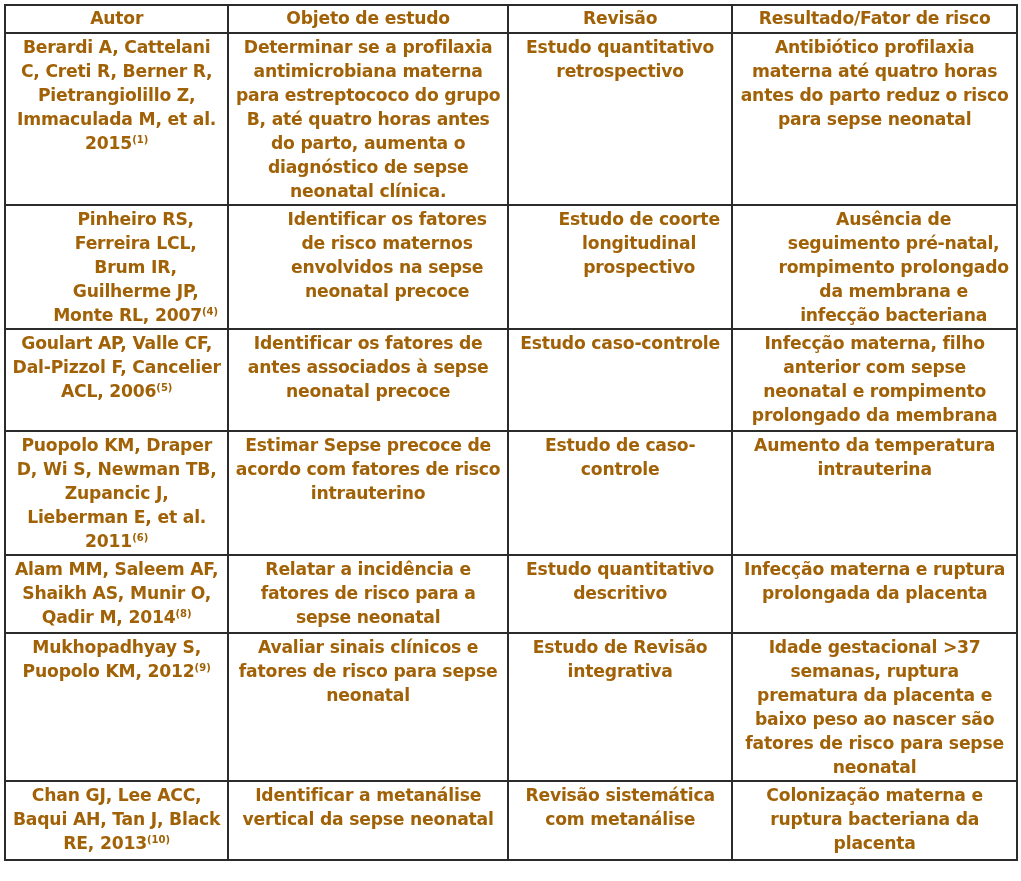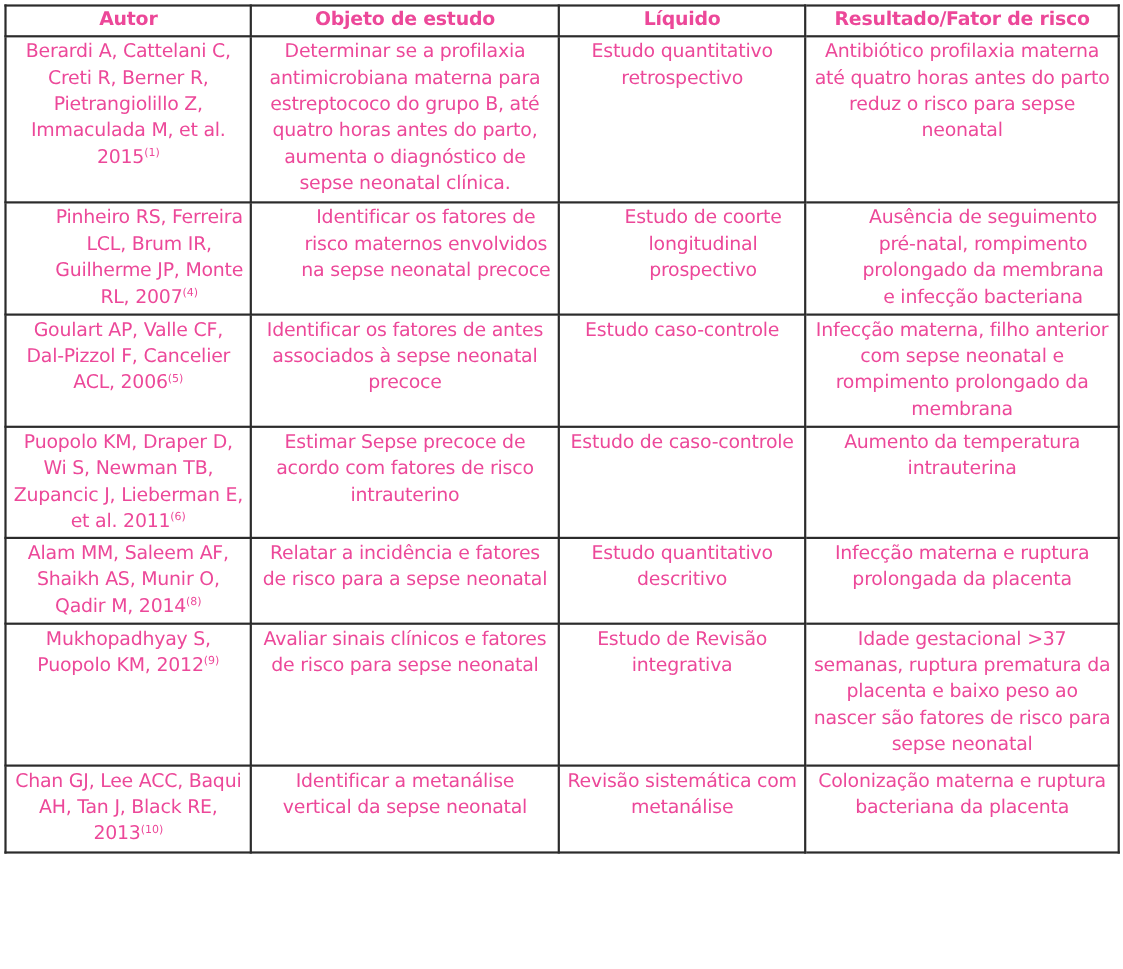--- a/index.html
+++ b/index.html
@@ -3,30 +3,31 @@
   <meta charset="utf-8">
   <style>
     html, body { margin: 0; padding: 0; background: #ffffff; }
     body { width: 1021px; height: 881px; overflow: hidden; position: relative; }
     .tbl {
       position: absolute; left: 4px; top: 4px;
       border-collapse: collapse;
       table-layout: fixed;
       width: 1014px;
       font-family: "DejaVu Sans", sans-serif;
-      color: #ec4899;
+      color: #a16207;
       font-size: 17.2px;
       line-height: 24px;
       letter-spacing: -0.2px;
     }
     .tbl th, .tbl td {
       border: 2px solid #2b2b2b;
       text-align: center;
       vertical-align: top;
       padding: 0 6px;
+      font-weight: bold;
     }
     .tbl th {
       font-weight: bold;
       height: 26px;
       line-height: 24px;
       padding-top: 0; padding-bottom: 0;
     }
     .tbl td { padding-top: 1px; padding-bottom: 1px; }
     .col-a { width: 222px; }
     .col-b { width: 278px; }
@@ -49,21 +50,21 @@
   <colgroup>
     <col class="col-a">
       <col class="col-b">
       <col class="col-c">
       <col class="col-d">
   </colgroup>
   <thead>
     <tr>
       <th>Autor</th>
       <th>Objeto de estudo</th>
-      <th>Líquido</th>
+      <th>Revisão</th>
       <th>Resultado/Fator de risco</th>
     </tr>
   </thead>
   <tbody>
     <tr class="r1">
       <td><span>Berardi A, Cattelani C, Creti R, Berner R, Pietrangiolillo Z, Immaculada M, et al. 2015</span><sup>(1)</sup></td>
       <td>Determinar se a profilaxia antimicrobiana materna para estreptococo do grupo B, até quatro horas antes do parto, aumenta o diagnóstico de sepse neonatal clínica.</td>
       <td>Estudo quantitativo retrospectivo</td>
       <td>Antibiótico profilaxia materna até quatro horas antes do parto reduz o risco para sepse neonatal</td>
     </tr>

